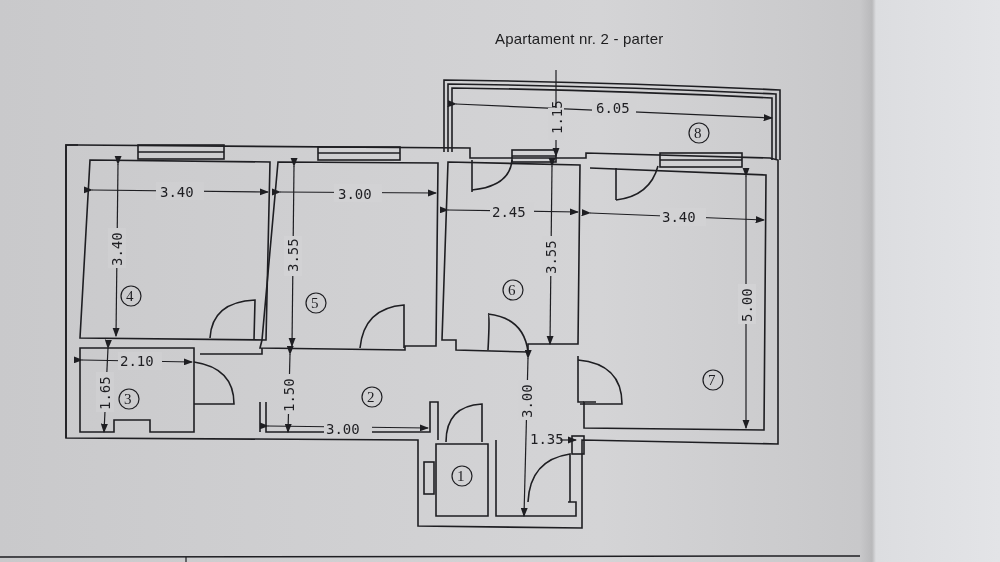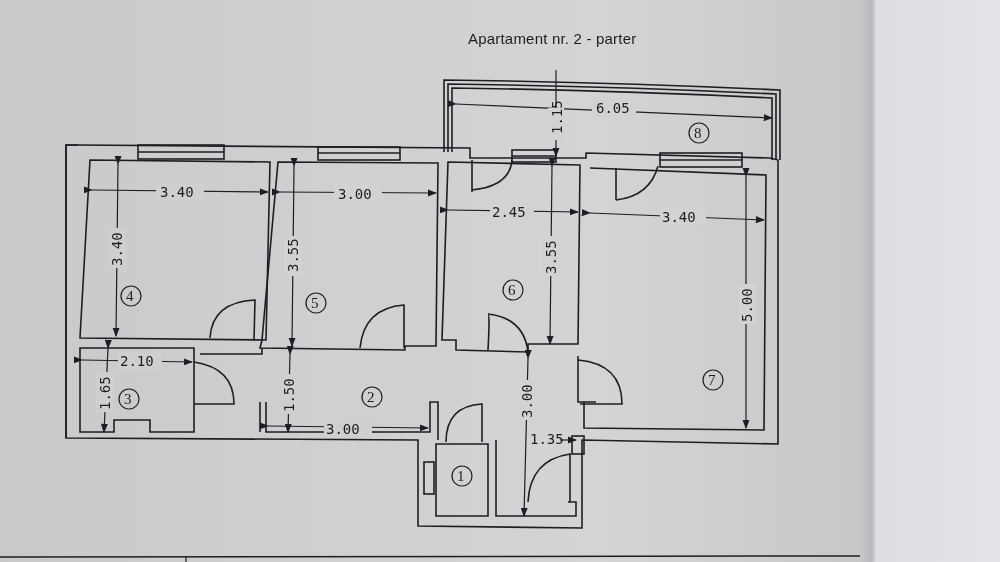--- a/index.html
+++ b/index.html
@@ -2,21 +2,21 @@
 <html><head>
   <meta charset="utf-8">
   <style>
     html, body { margin: 0; padding: 0; }
     body {
       width: 1000px; height: 562px; overflow: hidden; position: relative;
       background: linear-gradient(90deg, #c9c9cb 0%, #cfcfd1 30%, #d4d4d6 60%, #c8c8ca 86%, #b9b9bb 87.2%, #dcdde0 87.6%, #e3e4e7 100%);
       font-family: "Liberation Sans", sans-serif;
     }
     .title {
-      position: absolute; left: 468px; top: 30px;
+      position: absolute; left: 495px; top: 30px;
       font-size: 15px; color: #1d1d1f; letter-spacing: 0.2px;
     }
     svg { position: absolute; left: 0; top: 0; }
     .w { fill: none; stroke: #1e1e22; stroke-width: 1.6; }
     .dim { fill: none; stroke: #1e1e22; stroke-width: 1.2; }
     .dt { font-family: "DejaVu Sans Mono", monospace; font-size: 14px; fill: #1e1e22; }
     .rn { font-family: "Liberation Serif", serif; font-size: 15px; fill: #1e1e22; }
     .rc { fill: none; stroke: #1e1e22; stroke-width: 1.2; }
   </style>
 </head>

